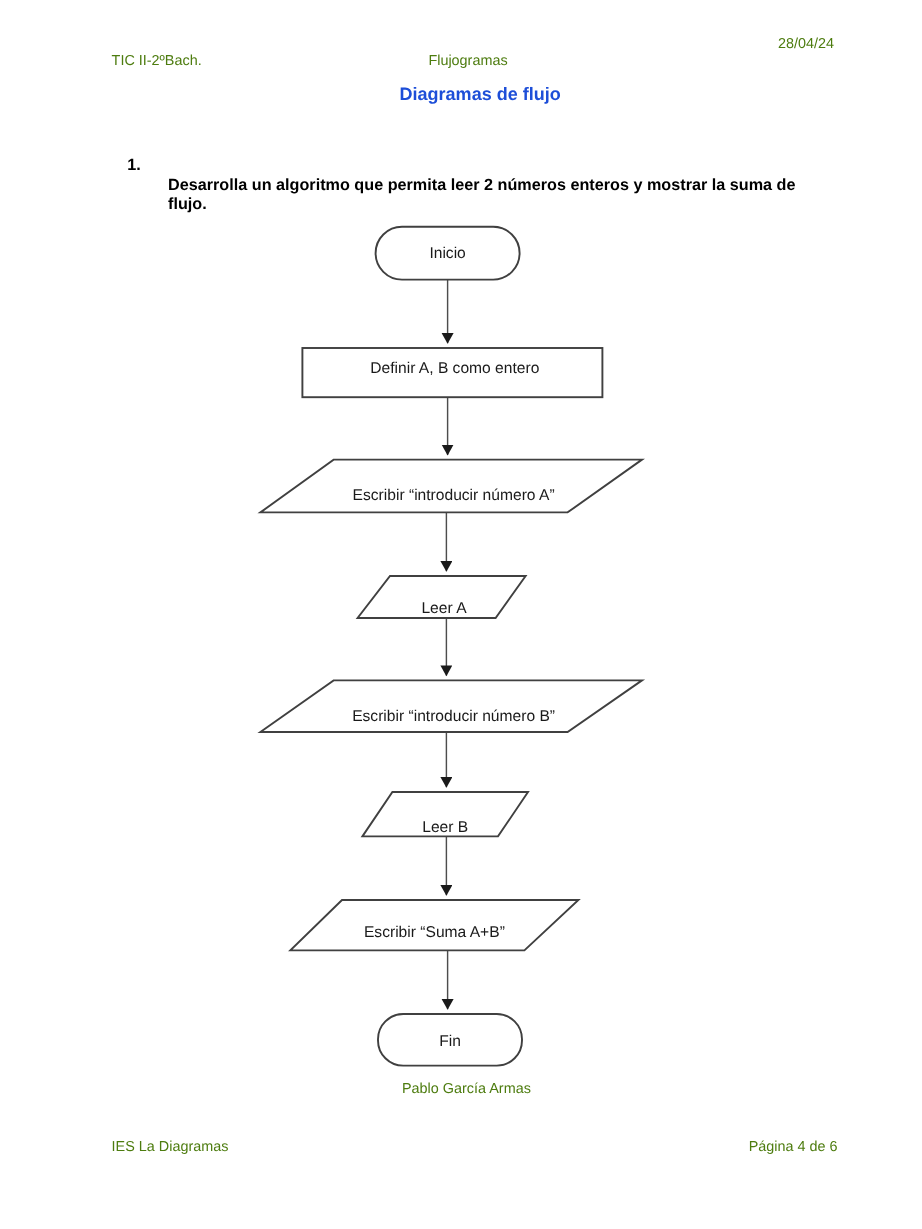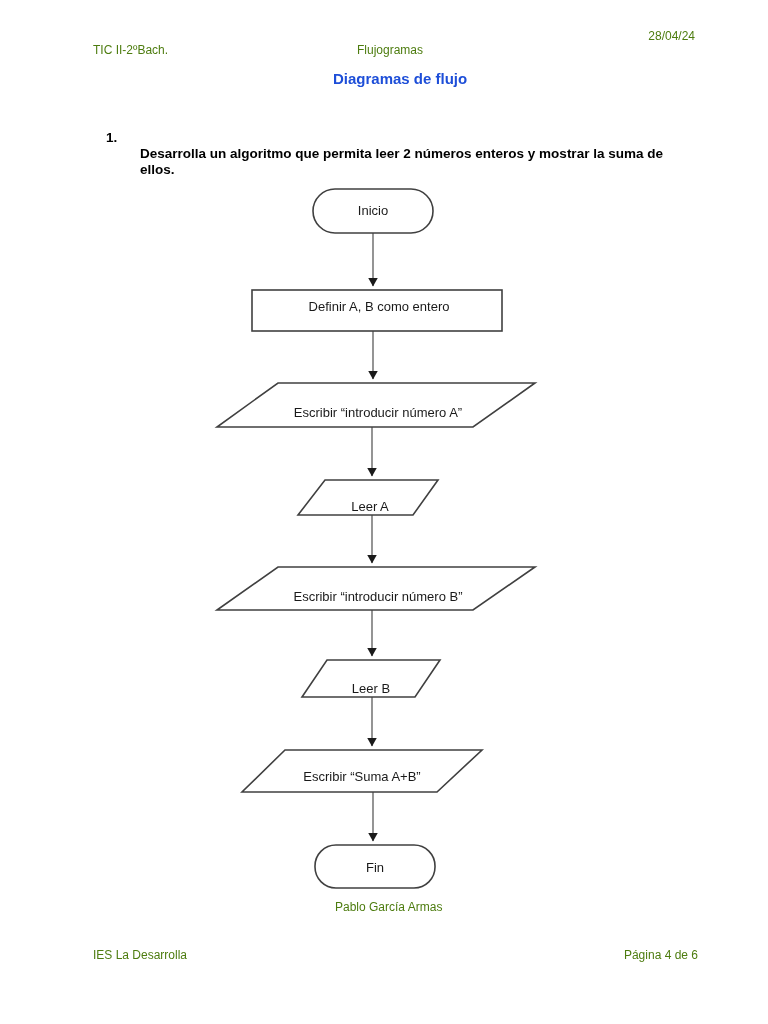--- a/index.html
+++ b/index.html
@@ -26,21 +26,21 @@
 
   <div class="abs meta" style="left:93px;top:43px;">TIC II-2ºBach.</div>
   <div class="abs meta" style="left:357px;top:43px;">Flujogramas</div>
   <div class="abs meta" style="right:73px;top:29px;">28/04/24</div>
 
   <div class="abs doc-title" style="left:333px;top:70px;">Diagramas de flujo</div>
 
   <div class="abs exercise" style="left:106px;top:130px;">1.</div>
   <div class="abs exercise" style="left:140px;top:130px;margin-top:16px;">
     <div>Desarrolla un algoritmo que permita leer 2 números enteros y mostrar la suma de</div>
-    <div>ellos.</div>
+    <div>flujo.</div>
   </div>
 
   <svg class="flow" viewBox="0 0 768 1024">
     <defs>
       <marker id="ah" markerUnits="userSpaceOnUse" markerWidth="10" markerHeight="11" refX="8.5" refY="5" orient="auto">
         <path d="M0,0 L9,5 L0,10 Z" fill="#1a1a1a"></path>
       </marker>
     </defs>
 
     <line class="conn" x1="373" y1="233" x2="373" y2="286" marker-end="url(#ah)"></line>
@@ -85,17 +85,17 @@
       <polygon class="shape" points="285,750 482,750 437,792 242,792"></polygon>
       <text x="362" y="781">Escribir “Suma A+B”</text>
     </g>
 
     <g>
       <rect class="shape" x="315" y="845" width="120" height="43" rx="21" ry="21"></rect>
       <text x="375" y="872">Fin</text>
     </g>
   </svg>
 
-  <div class="abs meta" style="left:93px;top:948px;">IES La Desarrolla</div>
+  <div class="abs meta" style="left:93px;top:948px;">IES La Diagramas</div>
   <div class="abs meta" style="left:335px;top:900px;">Pablo García Armas</div>
   <div class="abs meta" style="right:70px;top:948px;">Página 4 de 6</div>
 
 </div>
 
 </body></html>

